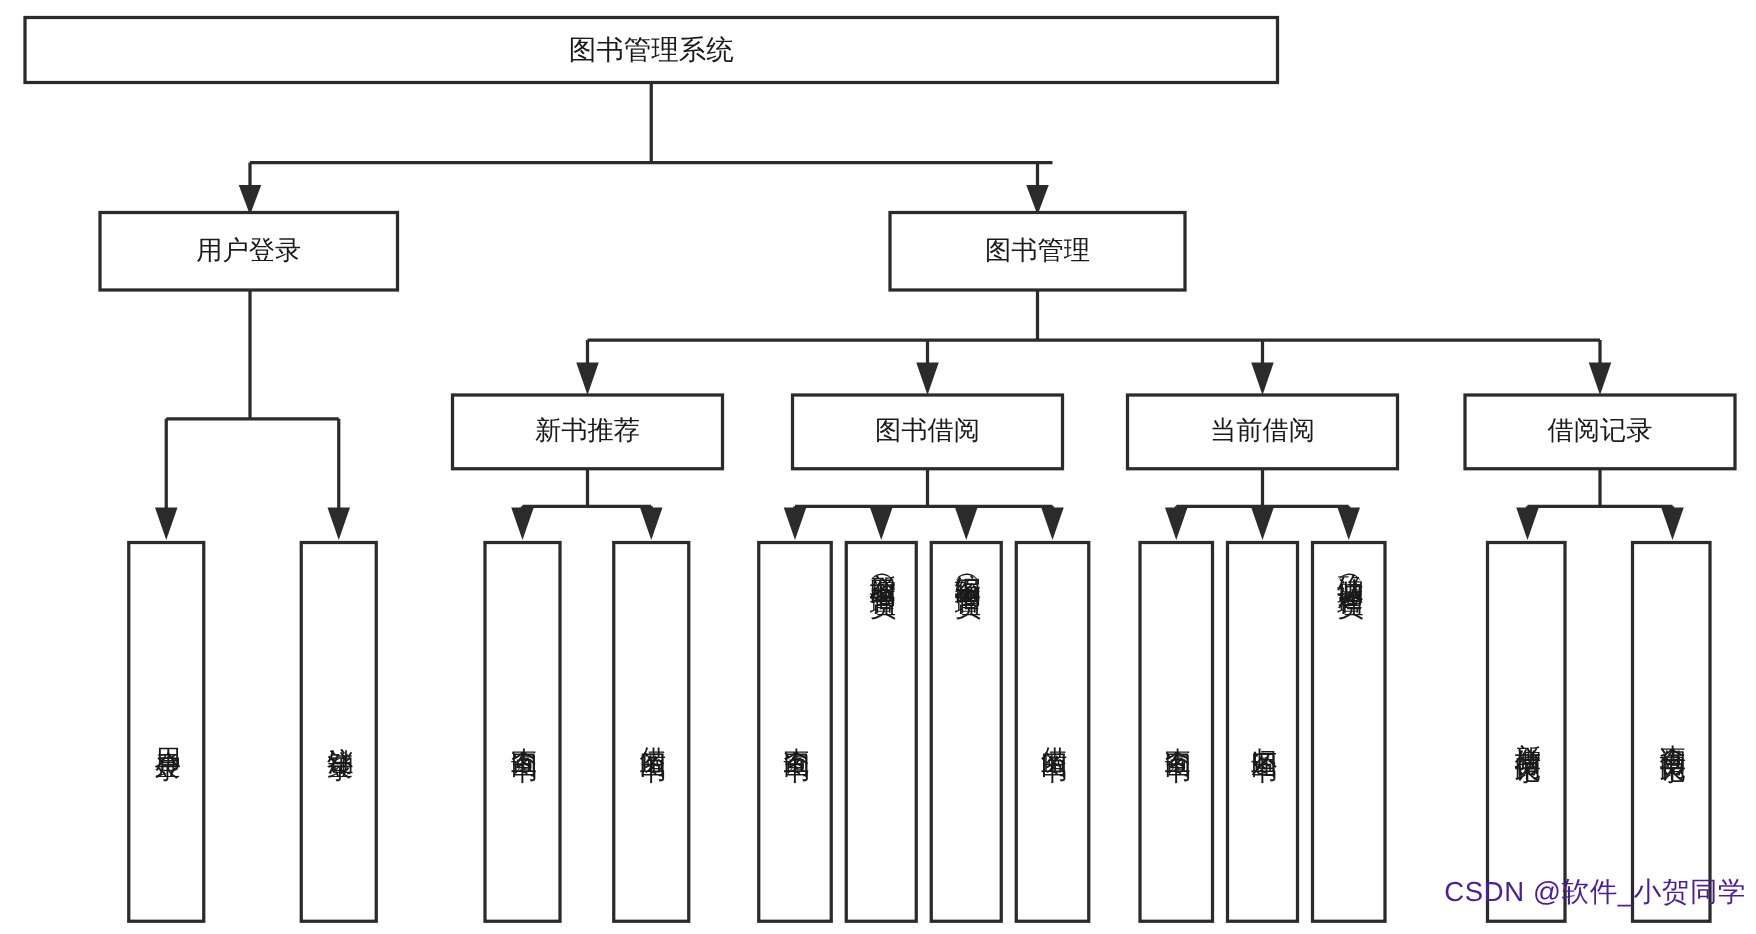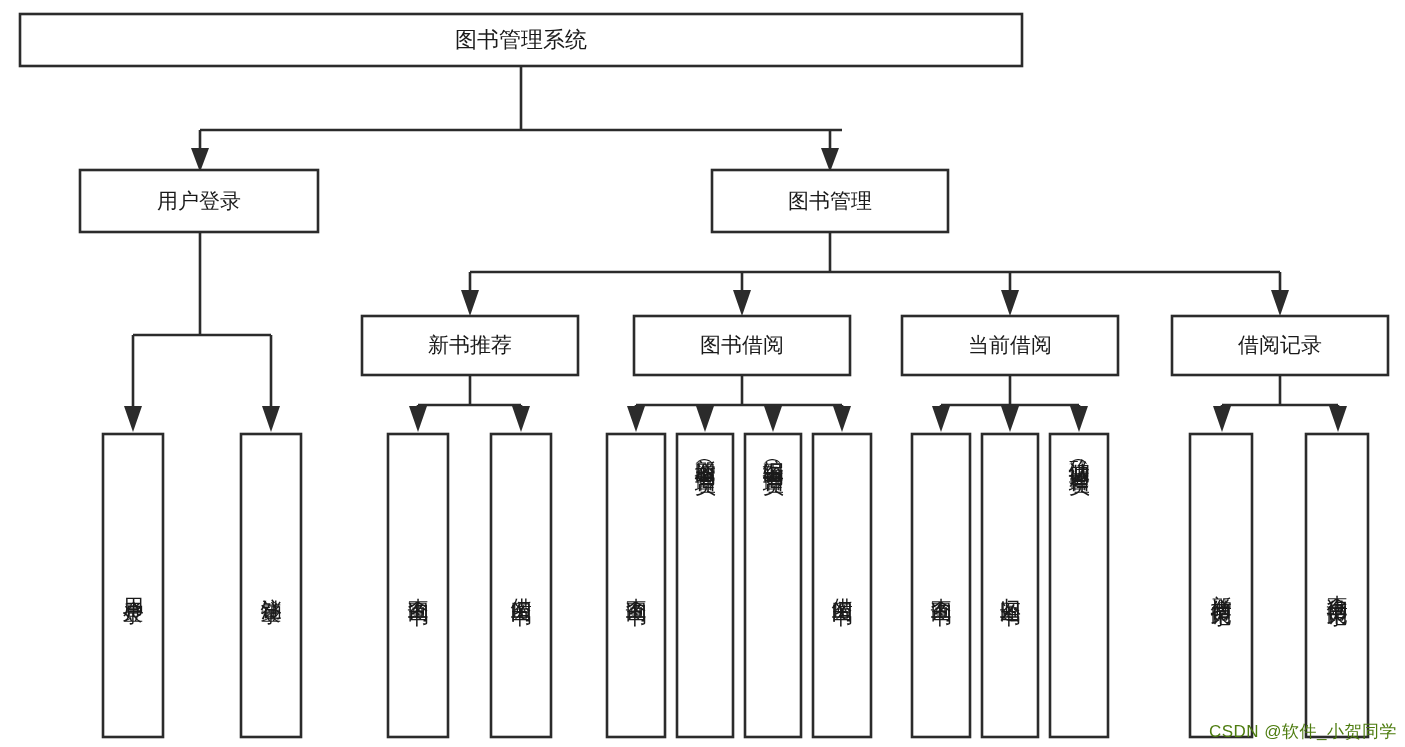--- a/index.html
+++ b/index.html
@@ -68,24 +68,24 @@
     font-size: 21px;
     line-height: 1.08;
     letter-spacing: 2.5px;
     color: #1a1a1a;
     white-space: nowrap;
     text-align: center;
   }
   #watermark {
     position: absolute;
     right: 8px;
-    bottom: 4px;
-    font-family: "Liberation Sans", "DejaVu Sans", sans-serif;
-    font-size: 17px;
-    color: #4d7c0f;
+    bottom: 18px;
+    font-family: "Liberation Sans", "DejaVu Sans", sans-serif;
+    font-size: 22px;
+    color: #4c1d95;
     letter-spacing: 0.5px;
     user-select: none;
   }
 </style>
 </head>
 <body>
 
 <div id="diagram-root">
 
   <svg id="tree-svg" viewBox="0 0 1405 747">

